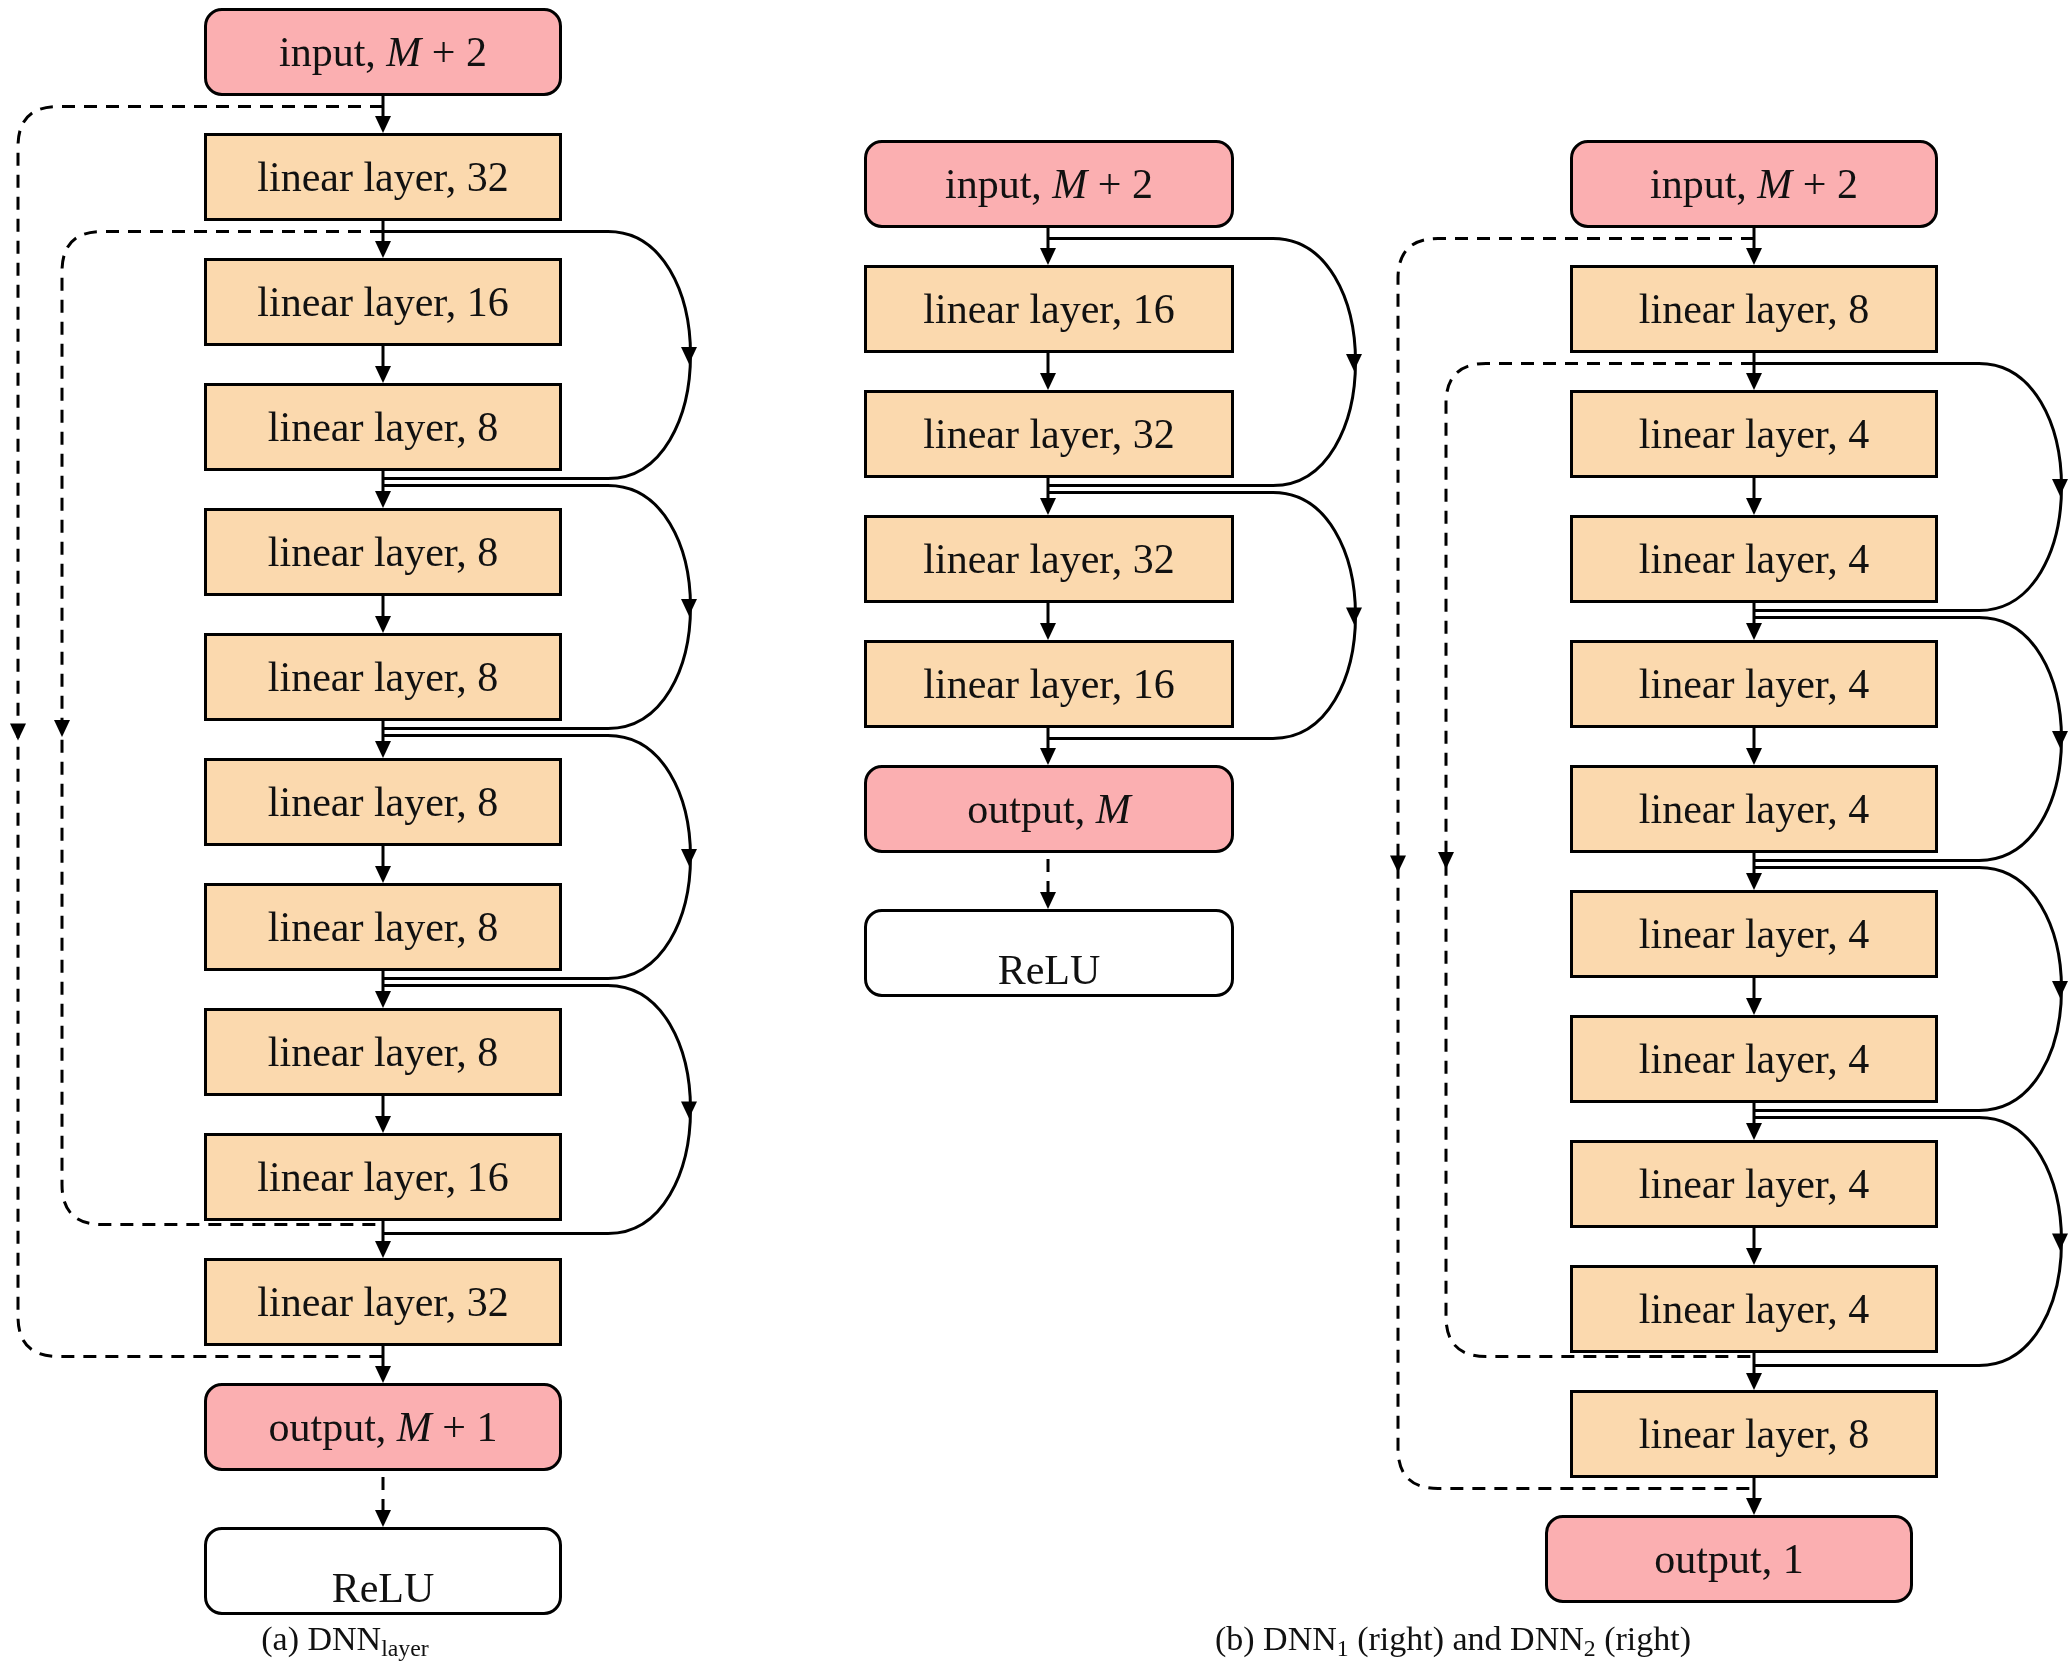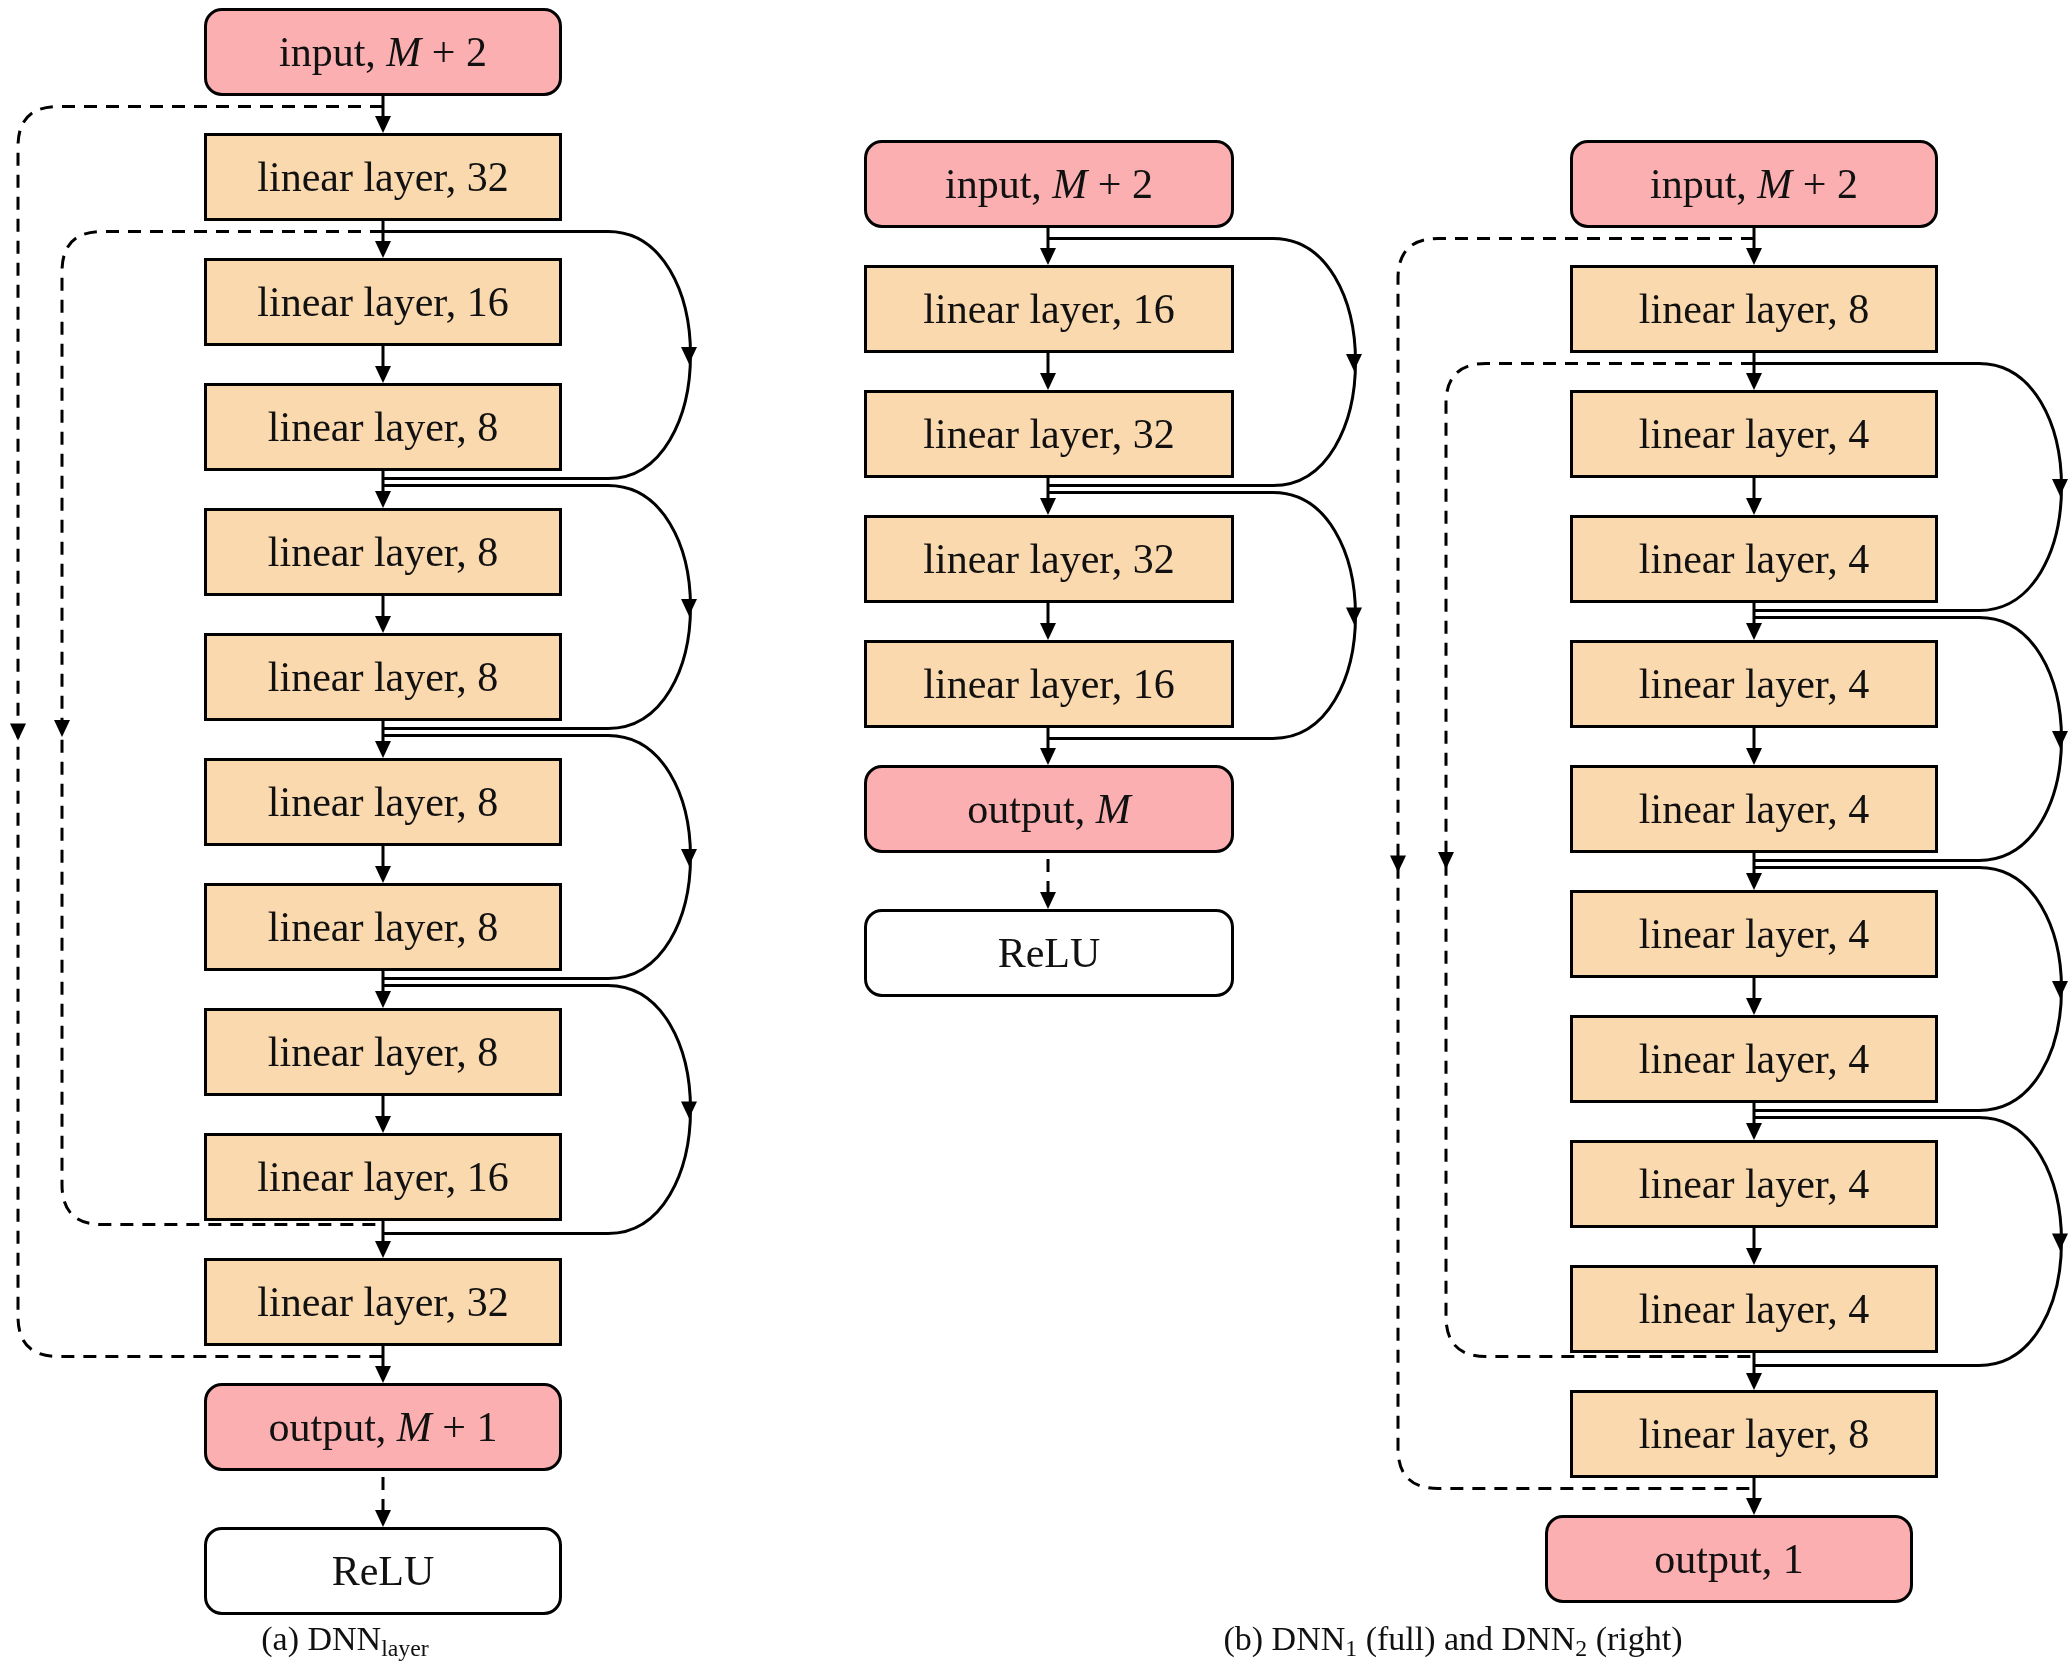--- a/index.html
+++ b/index.html
@@ -20,21 +20,21 @@
     border:3px solid #000;
     display:flex;
     align-items:center;
     justify-content:center;
     font-size:42px;
     color:#111;
     white-space:pre;
   }
   .box.hidden{background:var(--hidden-fill,#FBD9AE);}
   .box.io{background:var(--io-fill,#FBAFB1);border-radius:18px;}
-  .box.activation{background:var(--act-fill,#ffffff);border-radius:18px;}
+  .box.activation{background:var(--act-fill,#ffffff);border-radius:18px;align-items:flex-end;}
   .mi{font-style:italic;}
   .caption{
     position:absolute;
     top:1620px;
     transform:translateX(-50%);
     font-size:34px;
     color:#111;
     white-space:pre;
   }
   .caption .sub{font-size:0.7em;vertical-align:-0.25em;}
@@ -161,14 +161,14 @@
       <div class="box hidden" style="left:1570px;top:890px;width:368px"><span>linear layer, 4</span><span class="mi"></span><span></span></div>
       <div class="box hidden" style="left:1570px;top:1015px;width:368px"><span>linear layer, 4</span><span class="mi"></span><span></span></div>
       <div class="box hidden" style="left:1570px;top:1140px;width:368px"><span>linear layer, 4</span><span class="mi"></span><span></span></div>
       <div class="box hidden" style="left:1570px;top:1265px;width:368px"><span>linear layer, 4</span><span class="mi"></span><span></span></div>
       <div class="box hidden" style="left:1570px;top:1390px;width:368px"><span>linear layer, 8</span><span class="mi"></span><span></span></div>
       <div class="box io" style="left:1545px;top:1515px;width:368px"><span>output, 1</span><span class="mi"></span><span></span></div>
     </div>
 
   <div class="caption" style="left:345px"><span>(a) DNN</span><span class="sub">layer</span></div>
 
-  <div class="caption" style="left:1453px"><span>(b) DNN</span><span class="sub">1</span><span> (full) and DNN</span><span class="sub">2</span><span> (right)</span></div>
+  <div class="caption" style="left:1453px"><span>(b) DNN</span><span class="sub">1</span><span> (right) and DNN</span><span class="sub">2</span><span> (right)</span></div>
 </div>
 
 </body></html>

